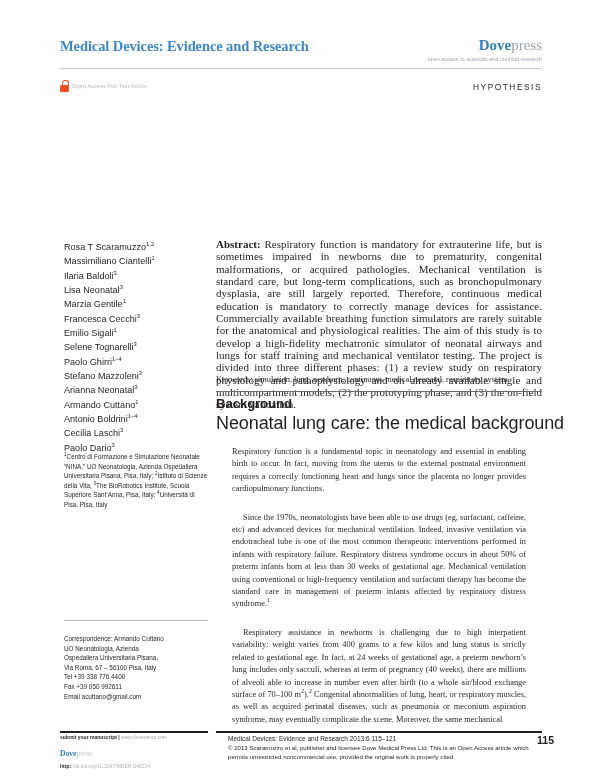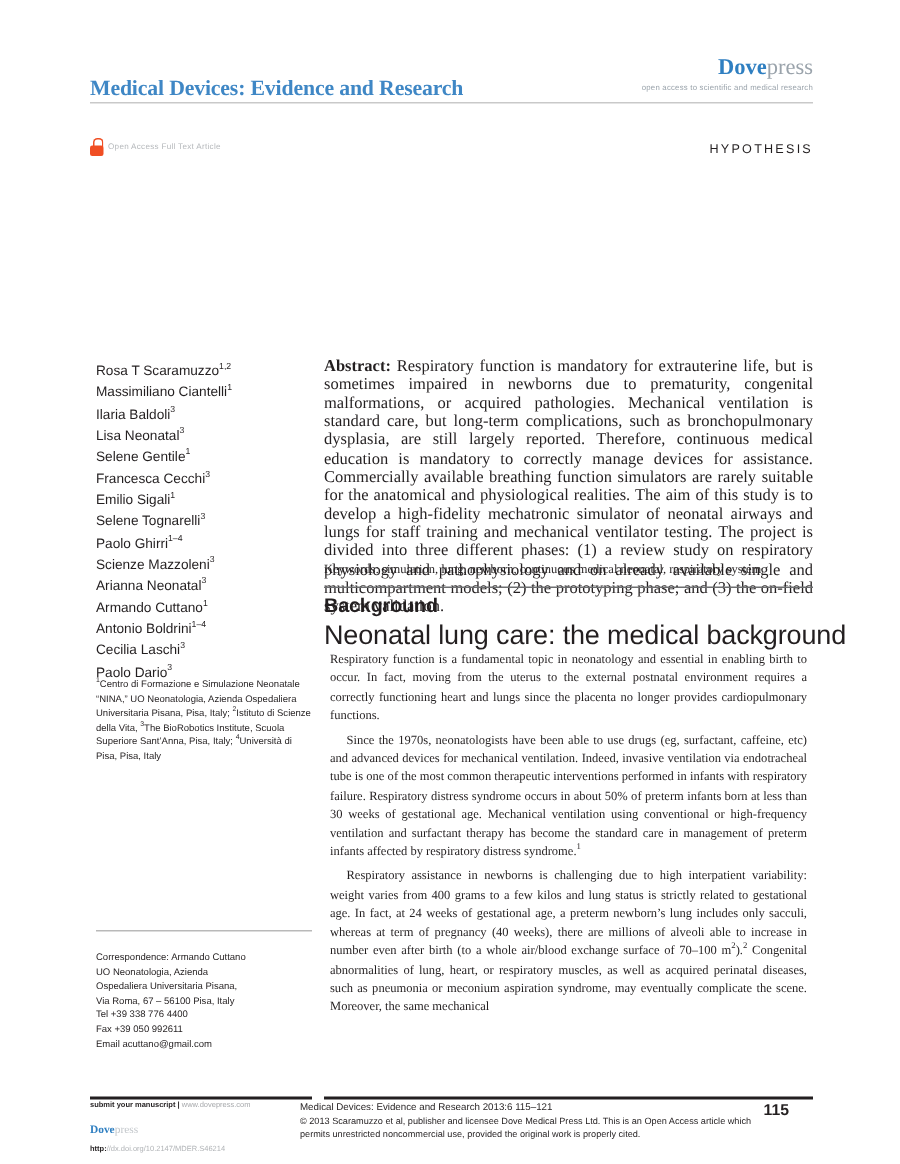--- a/index.html
+++ b/index.html
@@ -24,21 +24,21 @@
 
   
   .masthead {
     position: absolute;
     left: 60px; top: 38px;
     width: 482px;
     height: 30px;
   }
   .journal-title {
     position: absolute;
-    left: 0; top: 13px;
+    left: 0; top: 0;
     font-family: "Liberation Serif", serif;
     font-weight: bold;
     font-size: 14.5px;
     color: #3f87c5;
     letter-spacing: -0.1px;
     white-space: nowrap;
   }
   .brand {
     position: absolute;
     right: 0; top: -2px;
@@ -69,21 +69,21 @@
     position: absolute;
     left: 60px; top: 68px;
     width: 482px;
     height: 1px;
     background: #c9c9c9;
   }
 
   
   .oa-row {
     position: absolute;
-    left: 60px; top: 92px;
+    left: 60px; top: 80px;
     width: 482px;
     height: 18px;
   }
   .oa-badge {
     position: absolute;
     left: 0; top: 0;
     display: flex;
     align-items: center;
     gap: 3px;
   }
@@ -243,21 +243,21 @@
     position: absolute;
     left: 216px; top: 430px;
     width: 326px;
     font-family: "Liberation Serif", serif;
     font-size: 8.35px;
     line-height: 12.4px;
     color: #231f20;
     text-align: justify;
   }
   .body-text p {
-    margin: 4px;
+    margin: 16px;
   }
   .body-text p.indent { text-indent: 11px; }
   .body-text sup {
     font-size: 5.8px;
     vertical-align: super;
     line-height: 0;
   }
 
   
   .footer-left-rule {
@@ -305,21 +305,21 @@
 
   .footer-right-rule {
     position: absolute;
     left: 216px; top: 731px;
     width: 326px;
     height: 1.6px;
     background: #231f20;
   }
   .footer-right {
     position: absolute;
-    left: 200px; top: 735px;
+    left: 228px; top: 735px;
     width: 326px;
   }
   .fr-cite {
     font-family: "Liberation Sans", sans-serif;
     font-size: 6.5px;
     color: #231f20;
     white-space: nowrap;
   }
   .fr-page {
     position: absolute;
@@ -364,26 +364,26 @@
     </div>
     <div class="article-type">HYPOTHESIS</div>
   </div>
 
 
   <div class="authors" id="author-list">
       <div><span>Rosa T Scaramuzzo</span><sup>1,2</sup></div>
       <div><span>Massimiliano Ciantelli</span><sup>1</sup></div>
       <div><span>Ilaria Baldoli</span><sup>3</sup></div>
       <div><span>Lisa Neonatal</span><sup>3</sup></div>
-      <div><span>Selene Gentile</span><sup>1</sup></div>
+      <div><span>Marzia Gentile</span><sup>1</sup></div>
       <div><span>Francesca Cecchi</span><sup>3</sup></div>
       <div><span>Emilio Sigali</span><sup>1</sup></div>
       <div><span>Selene Tognarelli</span><sup>3</sup></div>
       <div><span>Paolo Ghirri</span><sup>1–4</sup></div>
-      <div><span>Scienze Mazzoleni</span><sup>3</sup></div>
+      <div><span>Stefano Mazzoleni</span><sup>3</sup></div>
       <div><span>Arianna Neonatal</span><sup>3</sup></div>
       <div><span>Armando Cuttano</span><sup>1</sup></div>
       <div><span>Antonio Boldrini</span><sup>1–4</sup></div>
       <div><span>Cecilia Laschi</span><sup>3</sup></div>
       <div><span>Paolo Dario</span><sup>3</sup></div>
     </div>
 
   <div class="affiliations" id="affiliations"><sup>1</sup><span>Centro di Formazione e Simulazione Neonatale “NINA,” UO Neonatologia, Azienda Ospedaliera Universitaria Pisana, Pisa, Italy; </span><sup>2</sup><span>Istituto di Scienze della Vita, </span><sup>3</sup><span>The BioRobotics Institute, Scuola Superiore Sant’Anna, Pisa, Italy; </span><sup>4</sup><span>Università di Pisa, Pisa, Italy</span></div>
 
   <div class="corr-rule"></div>

